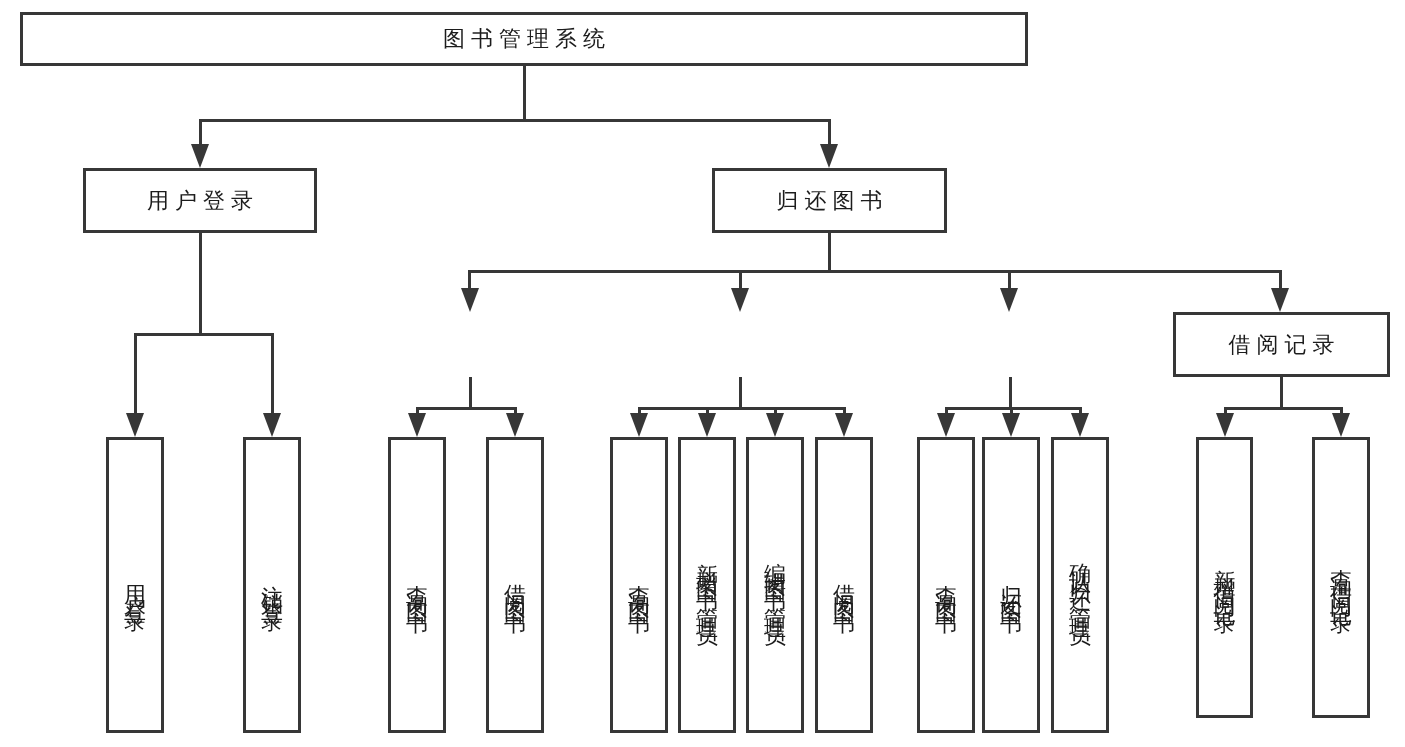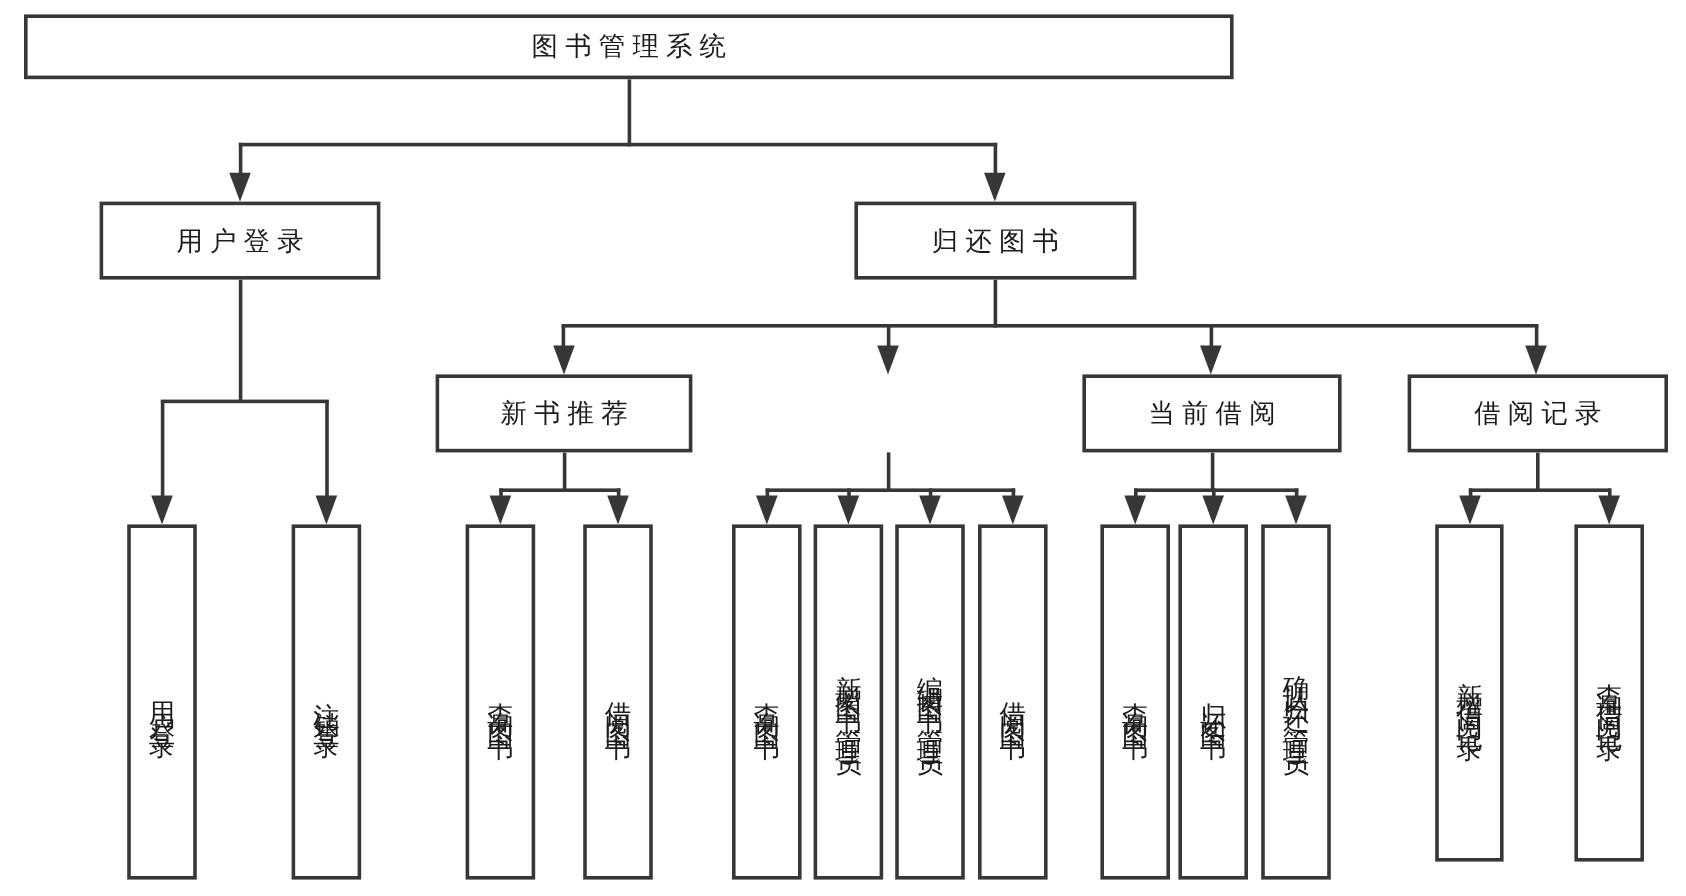--- a/index.html
+++ b/index.html
@@ -99,22 +99,20 @@
   <div class="vl" style="left:1224px;top:407px;height:9px"></div>
   <div class="ah" style="left:1216px;top:413px"></div>
   <div class="vl" style="left:1340px;top:407px;height:9px"></div>
   <div class="ah" style="left:1332px;top:413px"></div>
 
   <div class="box" style="left:20px;top:12px;width:1008px;height:54px">图书管理系统</div>
 
   <div class="box" style="left:83px;top:168px;width:234px;height:65px">用户登录</div>
   <div class="box" style="left:712px;top:168px;width:235px;height:65px">归还图书</div>
 
-  <div class="box" style="left:363px;top:312px;width:214px;height:65px">新书推荐</div>
-  <div class="box" style="left:902px;top:312px;width:216px;height:65px">当前借阅</div>
   <div class="box" style="left:1173px;top:312px;width:217px;height:65px">借阅记录</div>
 
   <div class="vleaf" style="left:106px;top:437px;width:58px;height:296px">用户登录</div>
   <div class="vleaf" style="left:243px;top:437px;width:58px;height:296px">注销登录</div>
 
   <div class="vleaf" style="left:388px;top:437px;width:58px;height:296px">查询图书</div>
   <div class="vleaf" style="left:486px;top:437px;width:58px;height:296px">借阅图书</div>
 
   <div class="vleaf" style="left:610px;top:437px;width:58px;height:296px">查询图书</div>
   <div class="vleaf" style="left:678px;top:437px;width:58px;height:296px">新增图书（管理员）</div>

